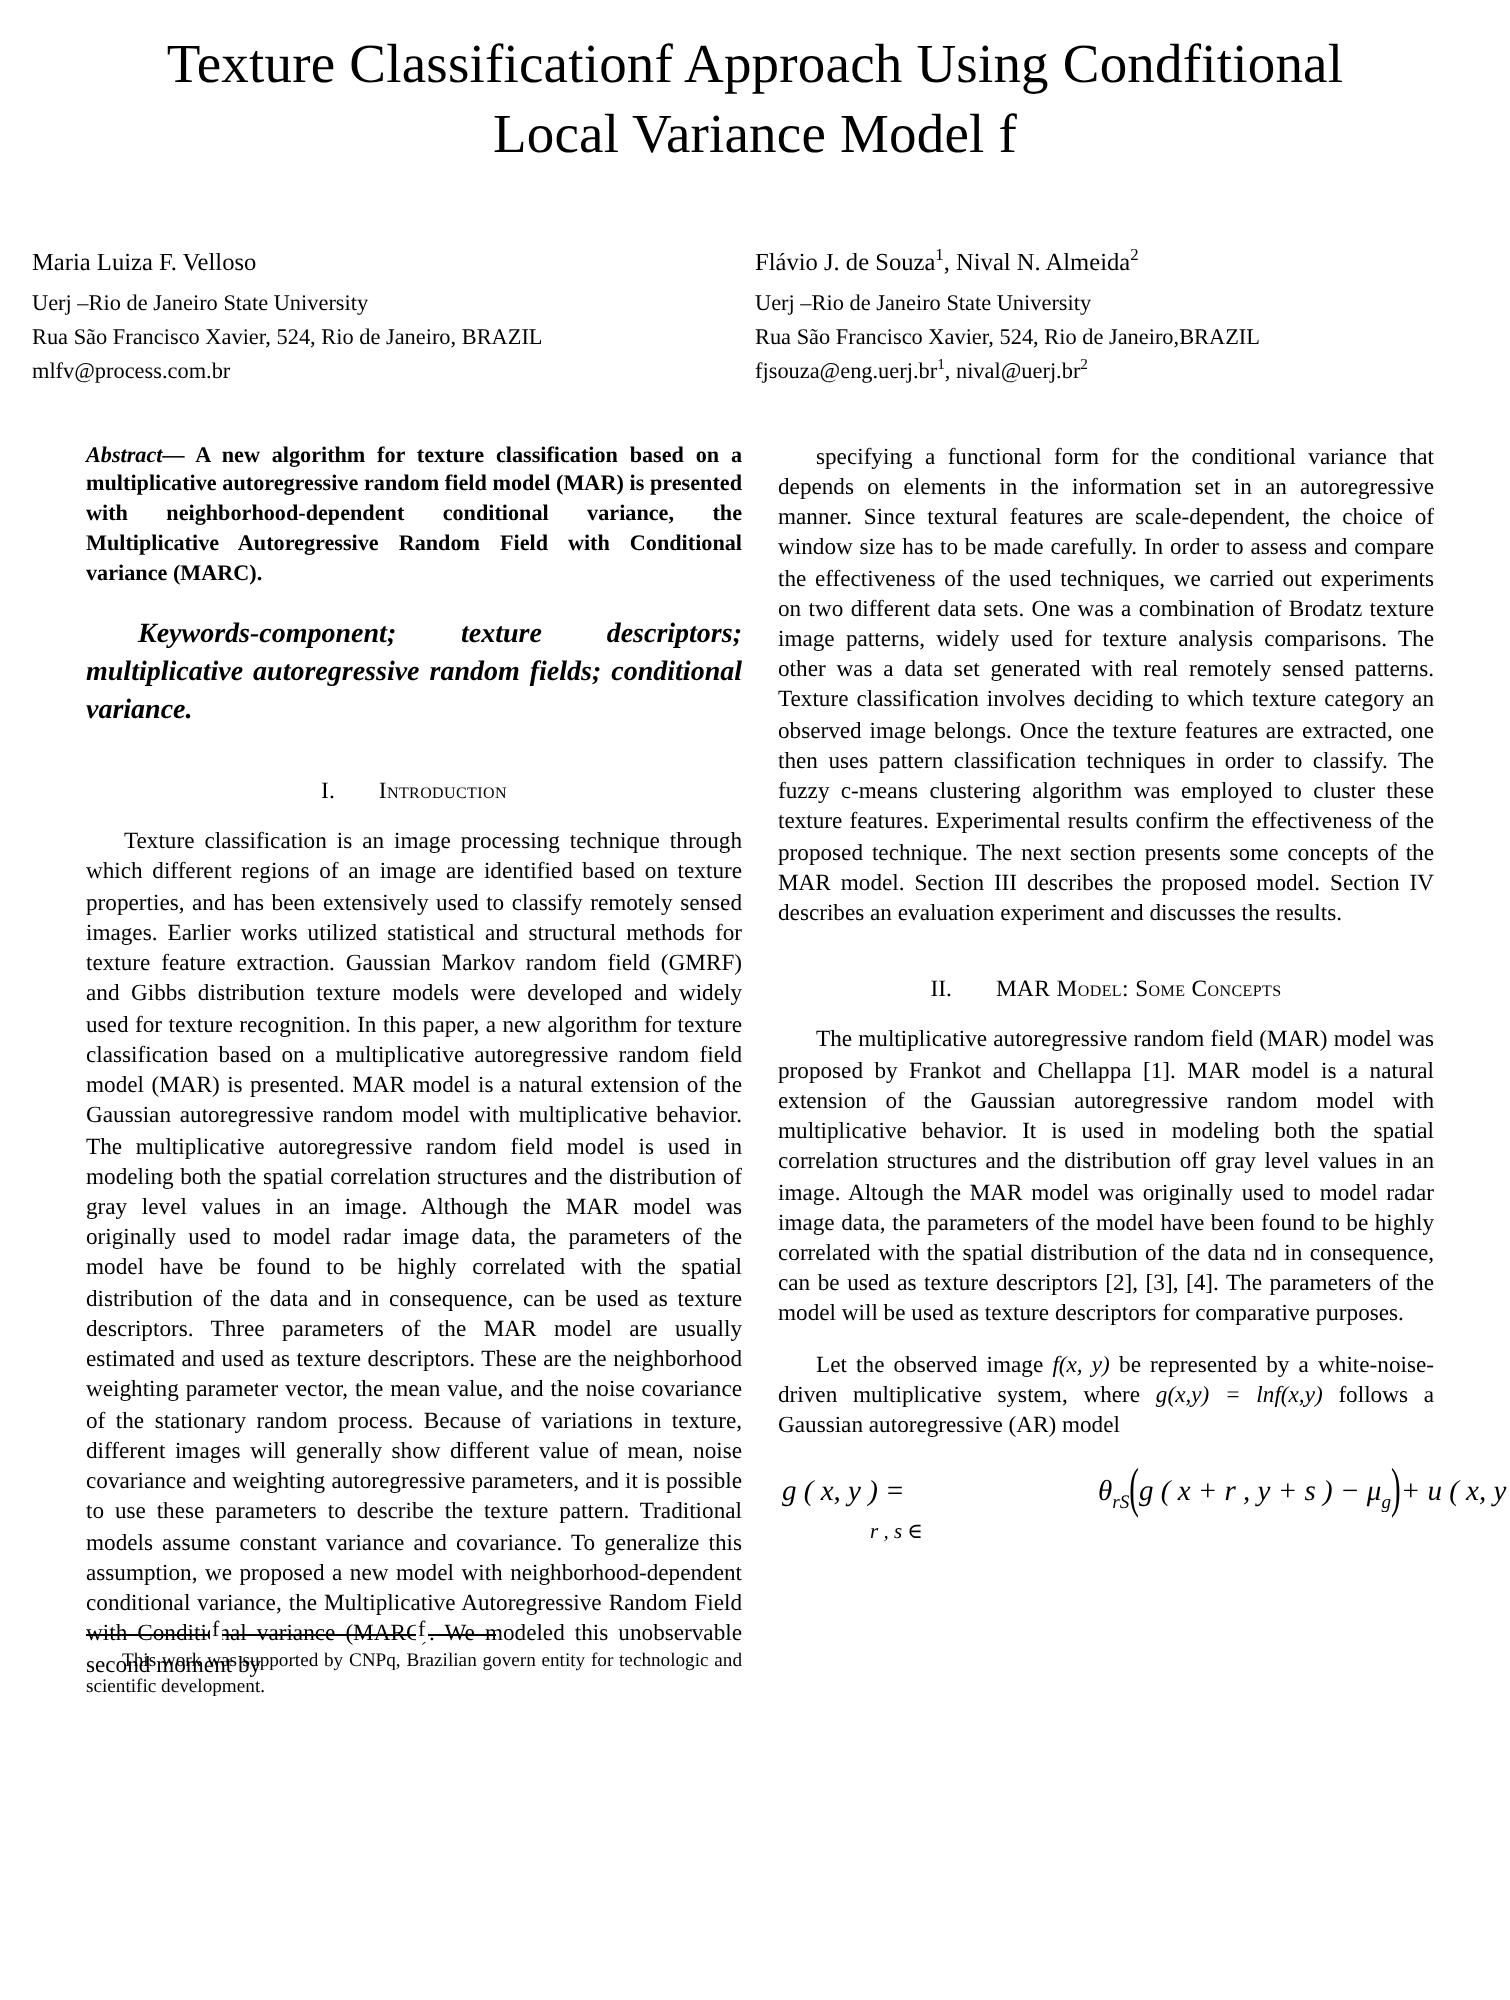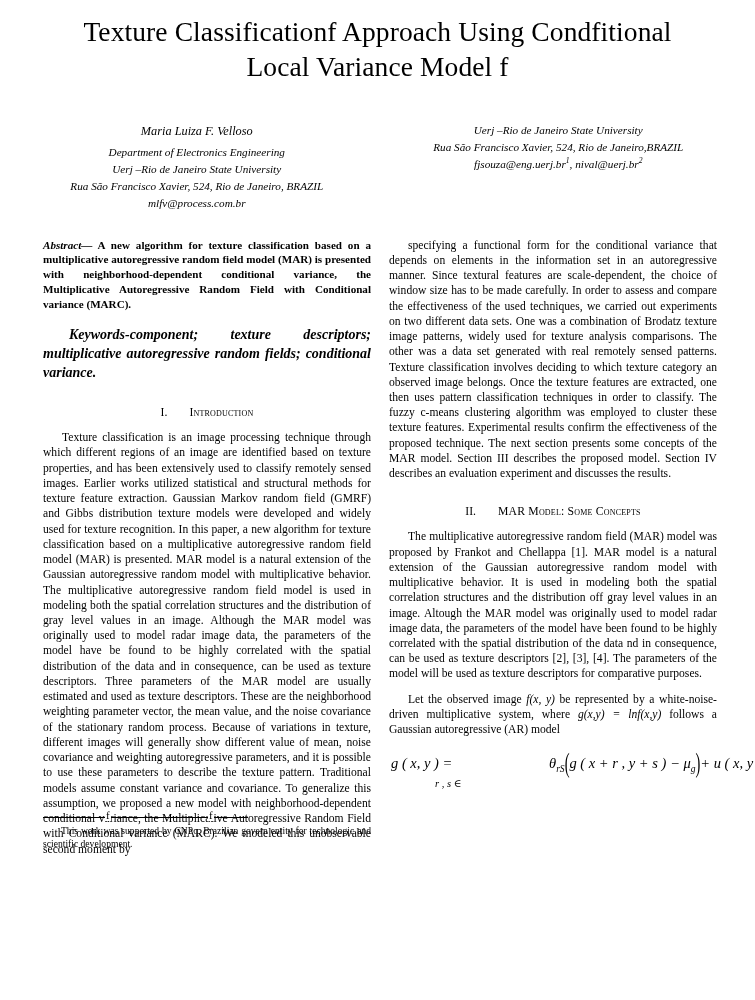--- a/index.html
+++ b/index.html
@@ -38,24 +38,23 @@
   }
 
   
   .authors-block {
     display: flex;
     margin-top: 38px;
     padding: 0 16px;
   }
   .author-col {
     flex: 1 1 50%;
-    text-align: center;
+    text-align: left;
     font-size: 11.2px;
     line-height: 1.52;
-    font-style: italic;
   }
   .author-name {
     font-size: 12.3px;
     margin-bottom: 2.5px;
   }
   .author-line {
     display: block;
   }
   sup {
     font-size: 0.68em;
@@ -211,27 +210,27 @@
 <div class="page">
 
   <div class="title-block">
     <h1 class="paper-title">Texture Classificationf Approach Using Condfitional Local Variance Model f</h1>
   </div>
 
   <div class="authors-block">
 
     <div class="author-col">
       <div class="author-name">Maria Luiza F. Velloso</div>
-      <span class="author-line">Department of Electronics Engineering</span>
       <span class="author-line">Uerj –Rio de Janeiro State University</span>
       <span class="author-line">Rua São Francisco Xavier, 524, Rio de Janeiro, BRAZIL</span>
       <span class="author-line">mlfv@process.com.br</span>
     </div>
 
     <div class="author-col">
+      <div class="author-name"><span>Flávio J. de Souza</span><sup>1</sup><span>, Nival N. Almeida</span><sup>2</sup></div>
       <span class="author-line">Uerj –Rio de Janeiro State University</span>
       <span class="author-line">Rua São Francisco Xavier, 524, Rio de Janeiro,BRAZIL</span>
       <span class="author-line"><span>fjsouza@eng.uerj.br</span><sup>1</sup><span>, nival@uerj.br</span><sup>2</sup></span>
     </div>
 
   </div>
 
   <div class="columns">
 
     <div class="col">

